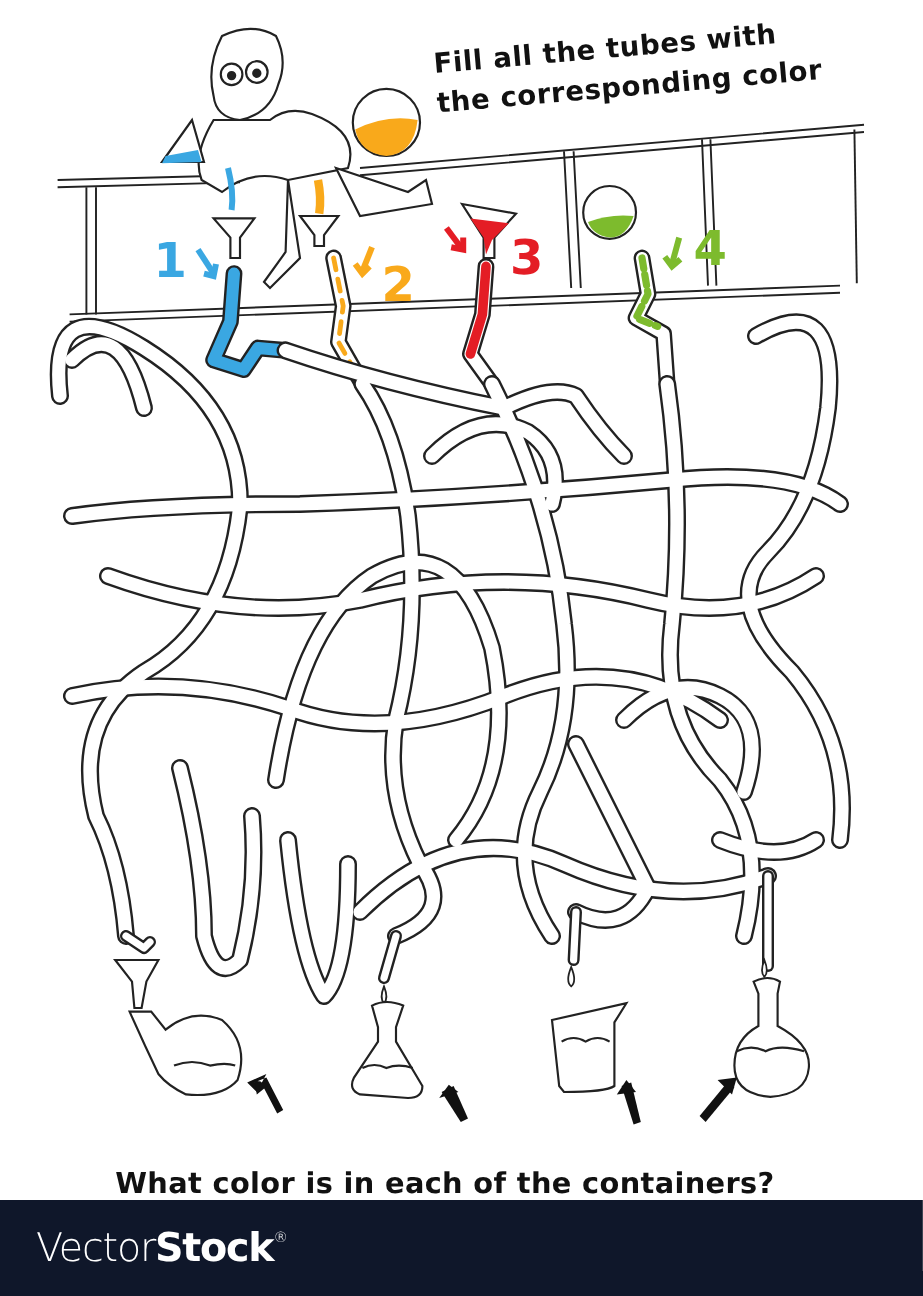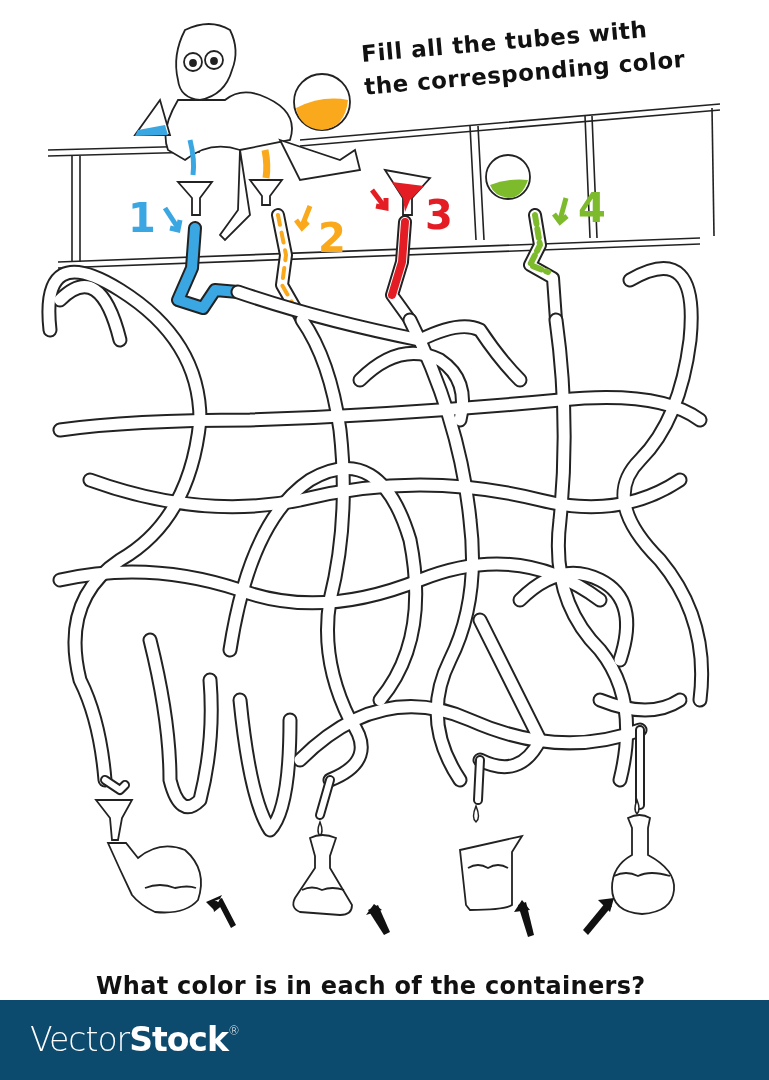--- a/index.html
+++ b/index.html
@@ -1,21 +1,21 @@
 <!DOCTYPE html>
 <html><head>
 <meta charset="utf-8">
 <style>
   html,body{margin:0;padding:0;background:#fff;}
   body{width:769px;height:1080px;position:relative;overflow:hidden;font-family:"DejaVu Sans",sans-serif;}
   .stage{position:absolute;left:0;top:0;width:769px;height:1000px;background:#fff;}
   .title{position:absolute;left:360px;top:38px;transform:rotate(-5deg);transform-origin:left top;font-family:"DejaVu Sans",sans-serif;font-weight:bold;font-size:23px;line-height:33px;color:#111;letter-spacing:0.5px;}
   .question{position:absolute;left:96px;top:944px;font-family:"DejaVu Sans",sans-serif;font-weight:bold;font-size:24px;color:#111;letter-spacing:0.3px;margin-top:28px;}
   .num{position:absolute;font-family:"DejaVu Sans",sans-serif;font-weight:bold;font-size:40px;line-height:40px;}
-  .footer{position:absolute;left:0;top:1000px;width:769px;height:80px;background:#0c4a6e;color:#fff;}
+  .footer{position:absolute;left:0;top:1000px;width:769px;height:80px;background:#0f172a;color:#fff;}
   .brand{position:absolute;left:30px;top:20px;font-family:"DejaVu Sans",sans-serif;font-size:33px;font-weight:300;letter-spacing:-1px;}
   .brand b{font-weight:bold;}
   .brand sup{font-size:12px;vertical-align:top;position:relative;top:4px;}
   .url{position:absolute;left:489px;top:36px;font-family:"DejaVu Sans",sans-serif;font-size:17px;}
   svg{position:absolute;left:0;top:0;}
 </style>
 </head>
 <body>
 
 <div class="stage">

